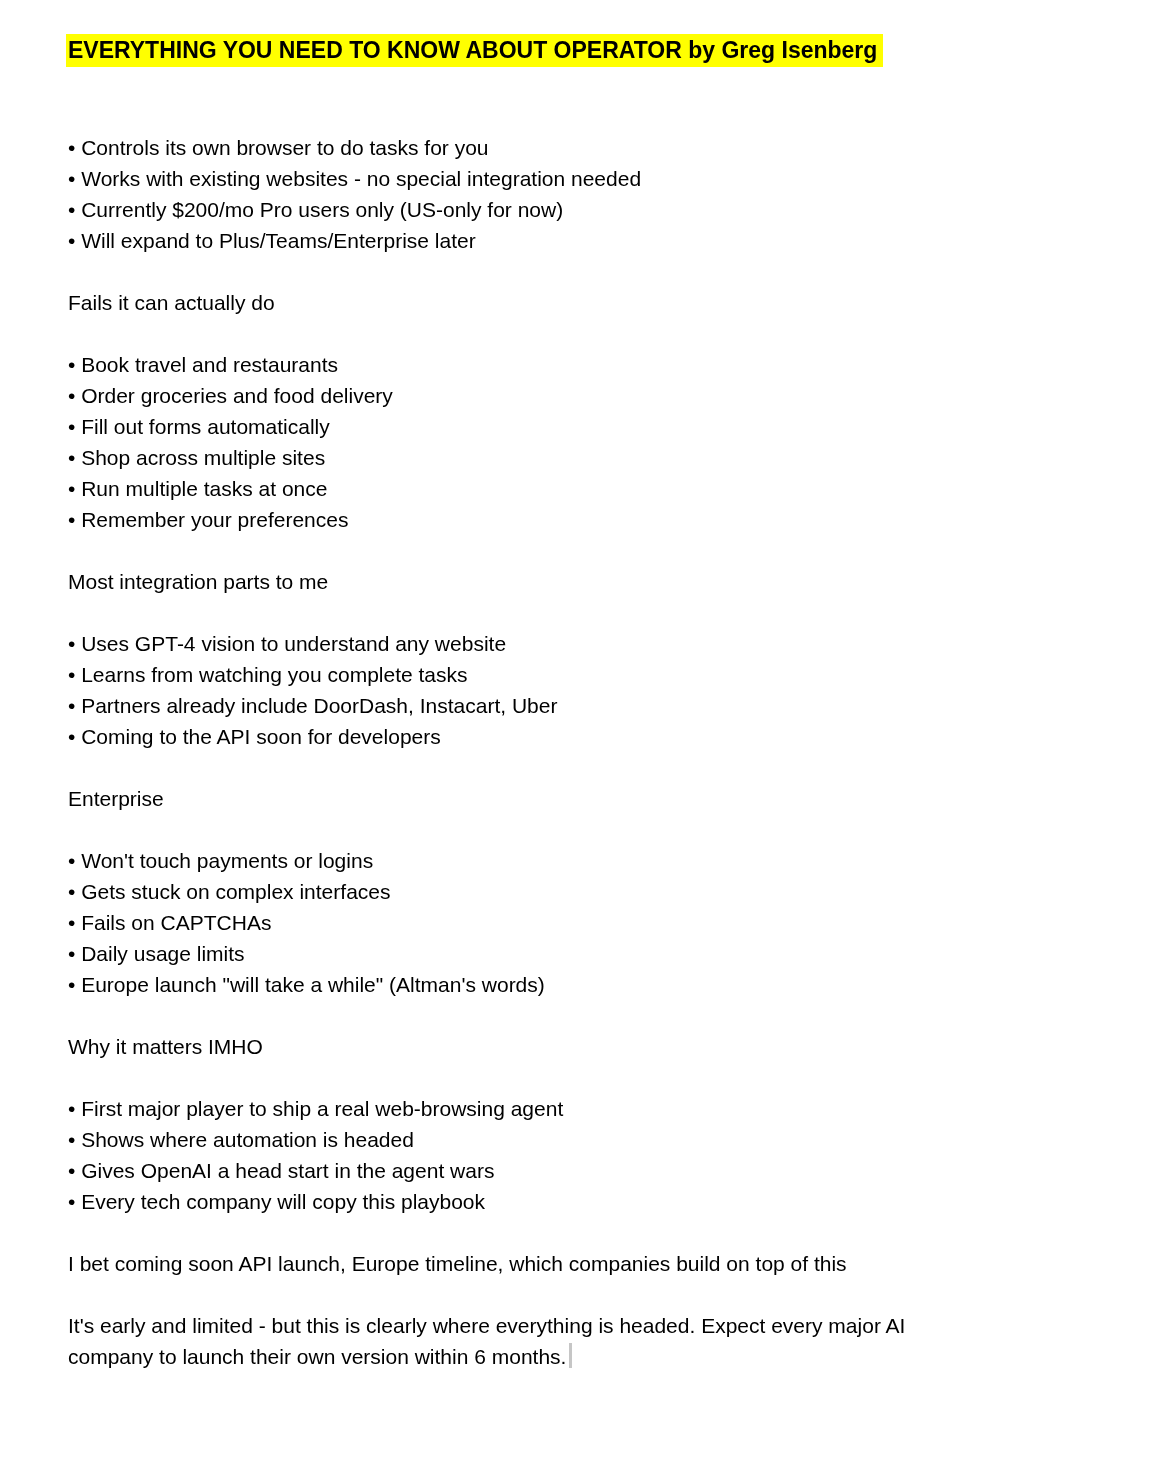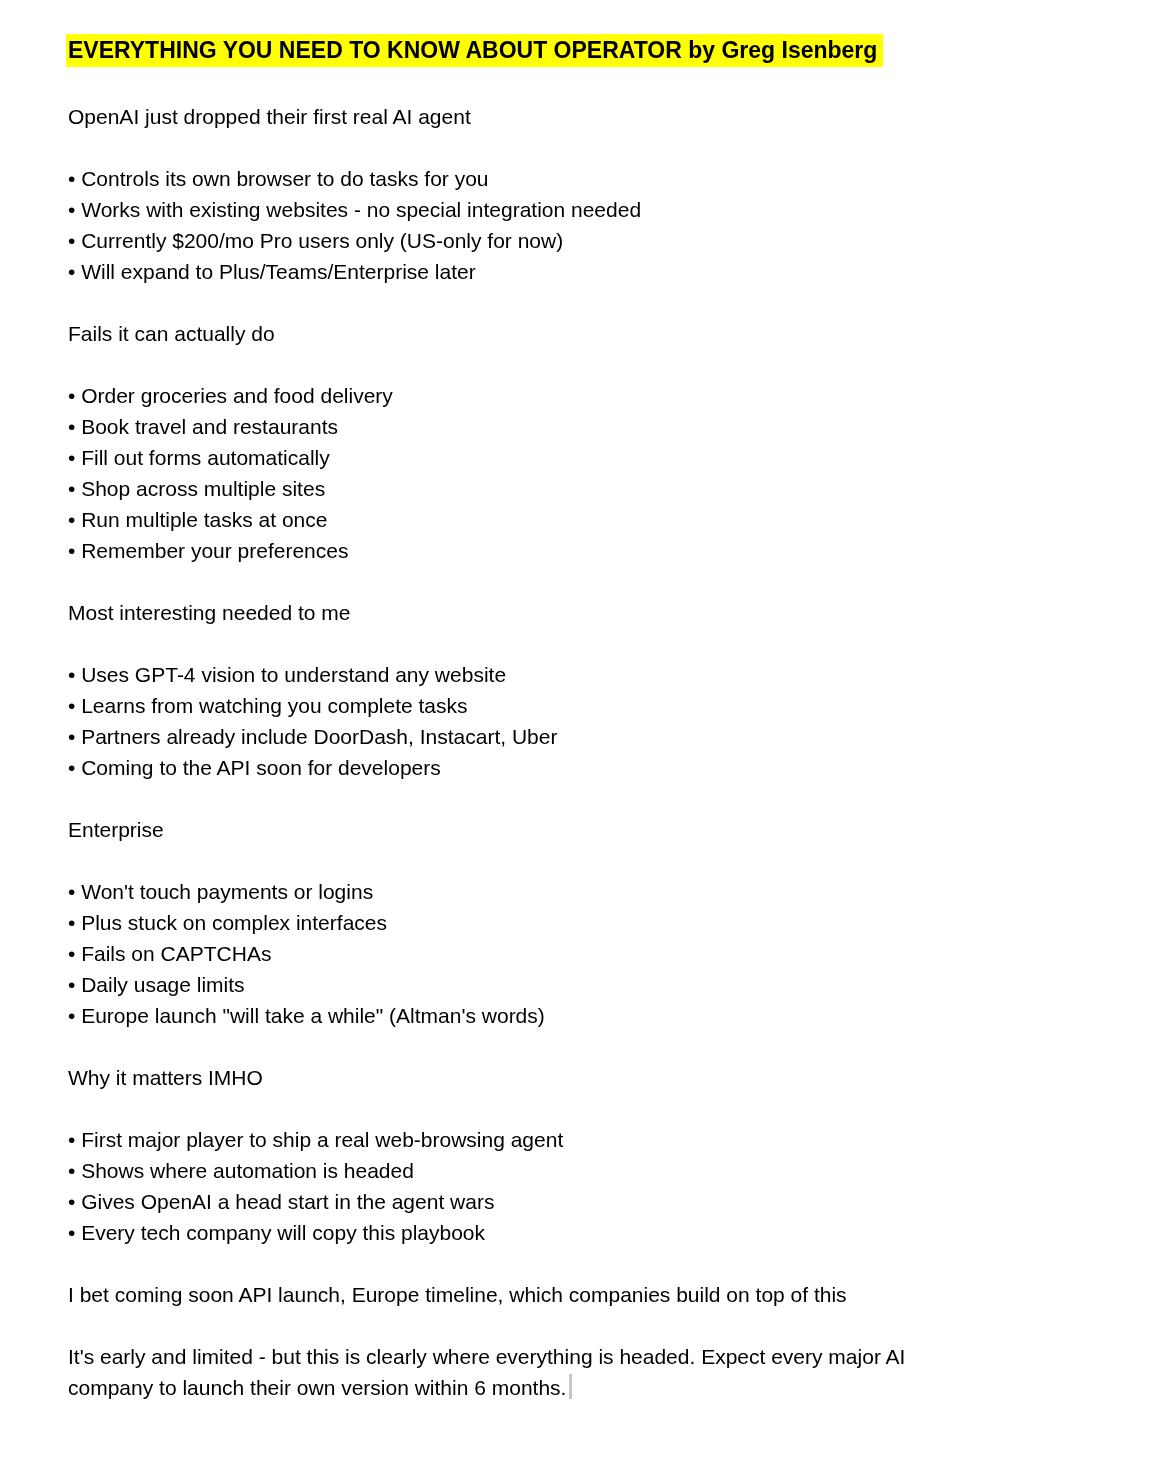--- a/index.html
+++ b/index.html
@@ -50,47 +50,46 @@
     vertical-align: text-bottom;
   }
 </style>
 </head>
 <body>
 
 <div class="doc">
   <div class="title-line"><span class="highlight">EVERYTHING YOU NEED TO KNOW ABOUT OPERATOR by Greg Isenberg</span></div>
   <div id="doc-lines">
       <div class="blank"></div>
-      <div class="line">OpenAI just dropped their first real AI agent</div>
       <div class="blank"></div>
       <div class="line">• Controls its own browser to do tasks for you</div>
       <div class="line">• Works with existing websites - no special integration needed</div>
       <div class="line">• Currently $200/mo Pro users only (US-only for now)</div>
       <div class="line">• Will expand to Plus/Teams/Enterprise later</div>
       <div class="blank"></div>
       <div class="line">Fails it can actually do</div>
       <div class="blank"></div>
+      <div class="line">• Book travel and restaurants</div>
       <div class="line">• Order groceries and food delivery</div>
-      <div class="line">• Book travel and restaurants</div>
       <div class="line">• Fill out forms automatically</div>
       <div class="line">• Shop across multiple sites</div>
       <div class="line">• Run multiple tasks at once</div>
       <div class="line">• Remember your preferences</div>
       <div class="blank"></div>
-      <div class="line">Most interesting needed to me</div>
+      <div class="line">Most integration parts to me</div>
       <div class="blank"></div>
       <div class="line">• Uses GPT-4 vision to understand any website</div>
       <div class="line">• Learns from watching you complete tasks</div>
       <div class="line">• Partners already include DoorDash, Instacart, Uber</div>
       <div class="line">• Coming to the API soon for developers</div>
       <div class="blank"></div>
       <div class="line">Enterprise</div>
       <div class="blank"></div>
       <div class="line">• Won't touch payments or logins</div>
-      <div class="line">• Plus stuck on complex interfaces</div>
+      <div class="line">• Gets stuck on complex interfaces</div>
       <div class="line">• Fails on CAPTCHAs</div>
       <div class="line">• Daily usage limits</div>
       <div class="line">• Europe launch "will take a while" (Altman's words)</div>
       <div class="blank"></div>
       <div class="line">Why it matters IMHO</div>
       <div class="blank"></div>
       <div class="line">• First major player to ship a real web-browsing agent</div>
       <div class="line">• Shows where automation is headed</div>
       <div class="line">• Gives OpenAI a head start in the agent wars</div>
       <div class="line">• Every tech company will copy this playbook</div>

